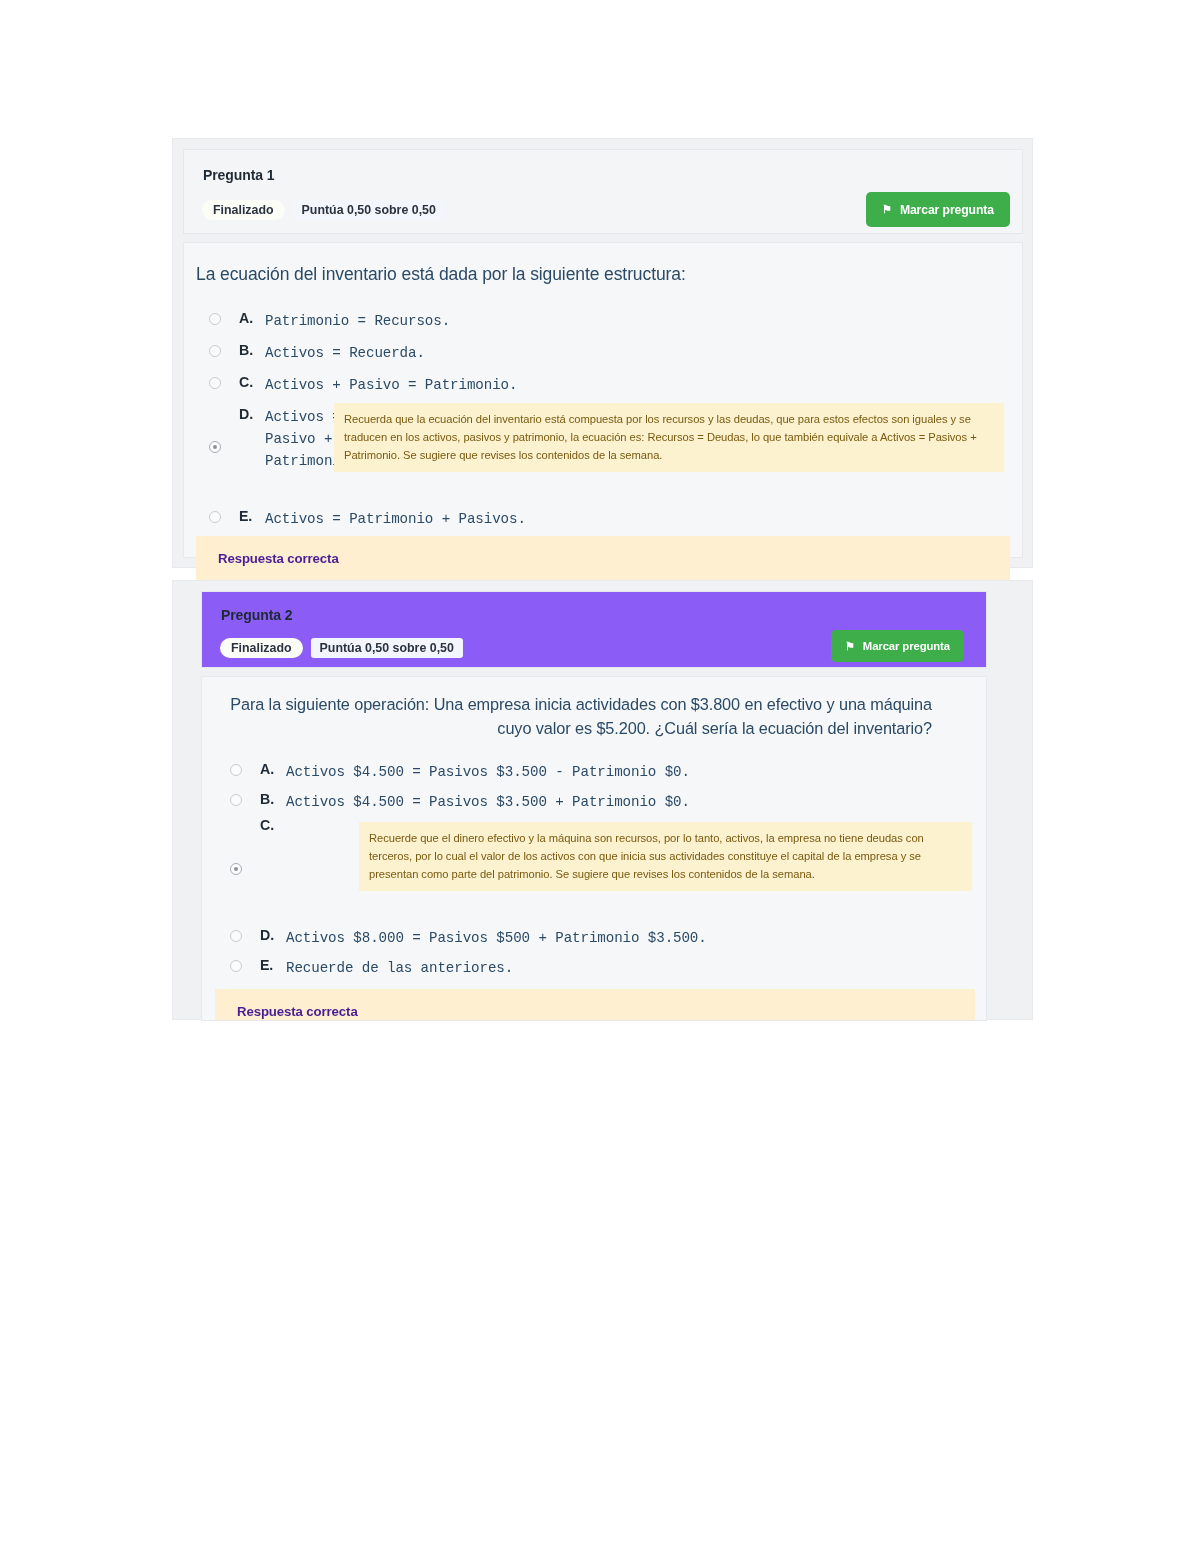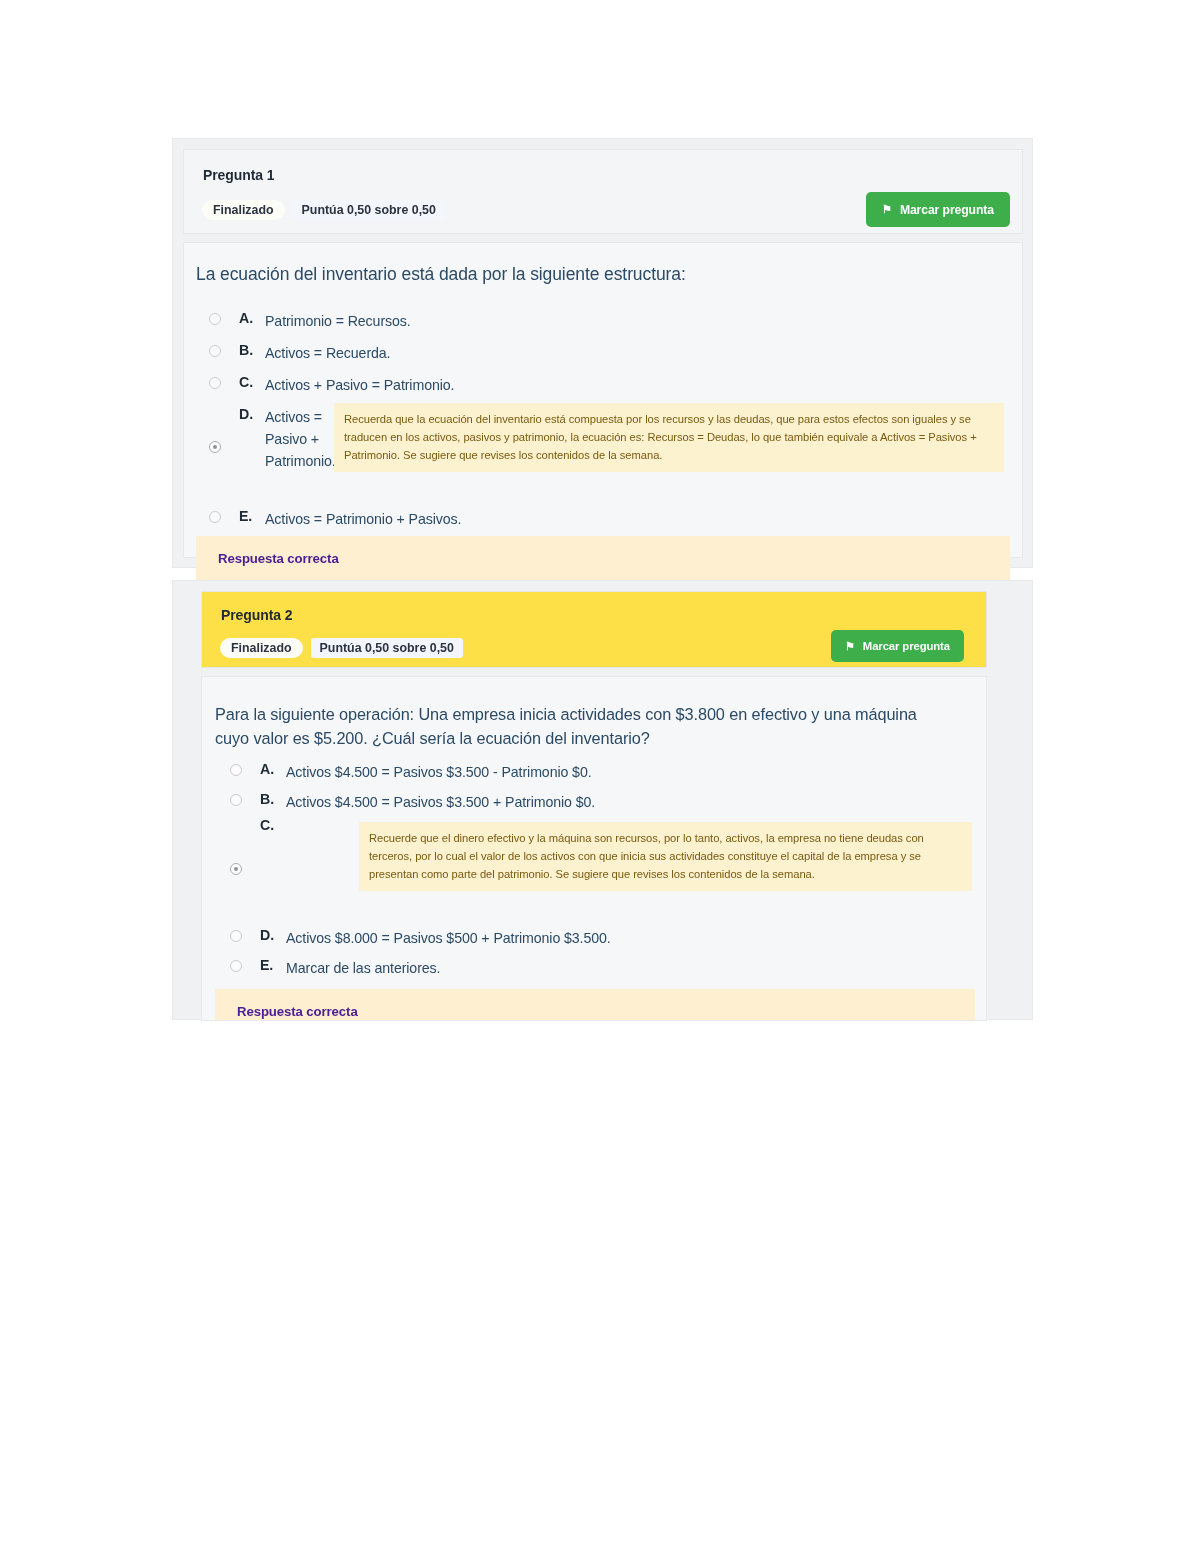--- a/index.html
+++ b/index.html
@@ -138,20 +138,21 @@
     color: #1f2a37;
     font-size: 14.2px;
     font-weight: 600;
     letter-spacing: -0.1px;
   }
   .opt-text {
     color: #2b4a66;
     font-size: 14.2px;
     letter-spacing: -0.1px;
     line-height: 1.55;
+    font-family: Liberation Mono, monospace;
   }
 
   .feedback {
     background: #fcf2cf;
     color: #7a5a10;
     font-size: 11.2px;
     line-height: 1.62;
     padding: 7px 10px 8px 10px;
     letter-spacing: -0.05px;
   }
@@ -177,21 +178,21 @@
     background: #f0f1f3;
     border: 1px solid #e8e9ec;
   }
 
   .q2-head {
     position: absolute;
     left: 28px;
     top: 10px;
     width: 786px;
     height: 77px;
-    background: #fde047;
+    background: #8b5cf6;
     border: 1px solid #e6e7ea;
   }
 
   .q2-body {
     position: absolute;
     left: 28px;
     top: 95px;
     width: 786px;
     height: 345px;
     background: #f6f7f8;
@@ -269,21 +270,21 @@
       </div>
 
       <button class="flag-btn" style="left:629px; top:38px; width:133px; height:32px; font-size:11.3px;">
         <span class="flag-ico">⚑</span>
         <span>Marcar pregunta</span>
       </button>
     </div>
 
     <div class="q2-body">
 
-      <div class="qtext small" style="position:absolute; left:13px; top:26px; width:717px;">Para la siguiente operación: Una empresa inicia actividades con $3.800 en efectivo y una máquina cuyo valor es $5.200. ¿Cuál sería la ecuación del inventario?</div>
+      <div class="qtext small" style="position:absolute; left:13px; top:16px; width:717px;text-align:right;">Para la siguiente operación: Una empresa inicia actividades con $3.800 en efectivo y una máquina cuyo valor es $5.200. ¿Cuál sería la ecuación del inventario?</div>
 
       <div class="opt-row" style="position:absolute; left:28px; top:84px; width:520px;">
         <span class="radio" style="margin-top:3px;"></span>
         <span class="opt-letter" style="margin-left:18px; width:26px;">A.</span>
         <span class="opt-text">Activos $4.500 = Pasivos $3.500 - Patrimonio $0.</span>
       </div>
 
       <div class="opt-row" style="position:absolute; left:28px; top:114px; width:520px;">
         <span class="radio" style="margin-top:3px;"></span>
         <span class="opt-letter" style="margin-left:18px; width:26px;">B.</span>
@@ -299,20 +300,20 @@
 
       <div class="opt-row" style="position:absolute; left:28px; top:250px; width:520px;">
         <span class="radio" style="margin-top:3px;"></span>
         <span class="opt-letter" style="margin-left:18px; width:26px;">D.</span>
         <span class="opt-text">Activos $8.000 = Pasivos $500 + Patrimonio $3.500.</span>
       </div>
 
       <div class="opt-row" style="position:absolute; left:28px; top:280px; width:520px;">
         <span class="radio" style="margin-top:3px;"></span>
         <span class="opt-letter" style="margin-left:18px; width:26px;">E.</span>
-        <span class="opt-text">Marcar de las anteriores.</span>
+        <span class="opt-text">Recuerde de las anteriores.</span>
       </div>
 
       <div class="correct-box" style="position:absolute; left:13px; top:312px; width:760px; height:44px;">Respuesta correcta</div>
     </div>
   </div>
 
 </div>
 
 </body></html>

